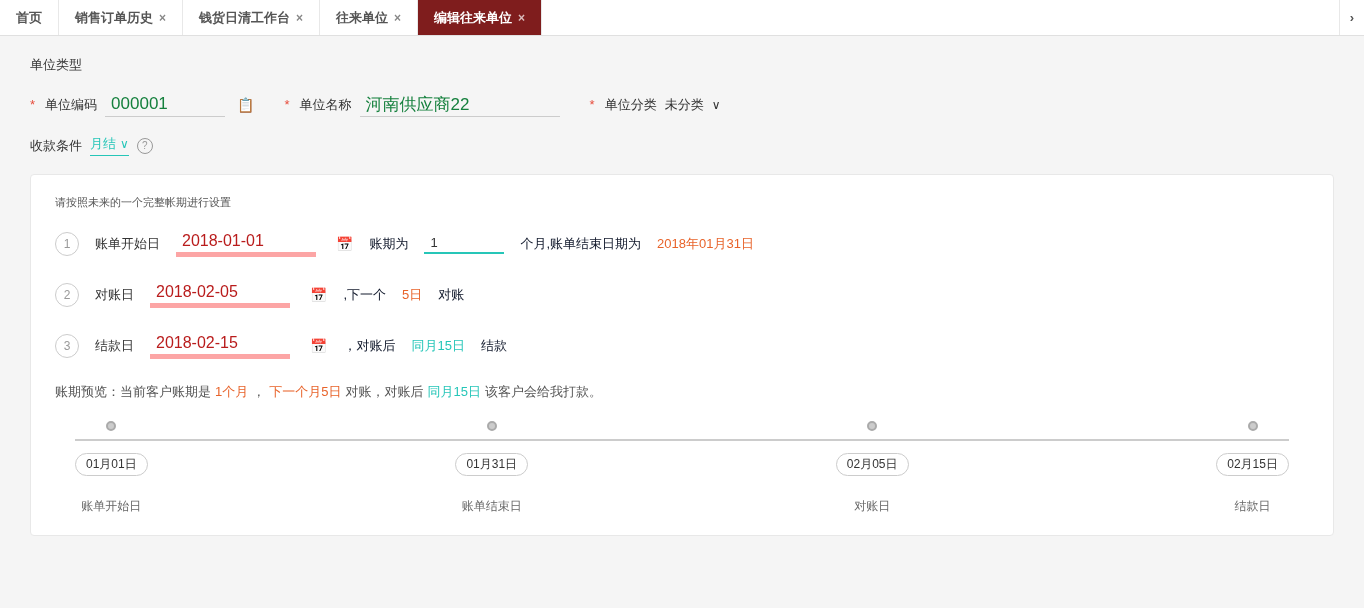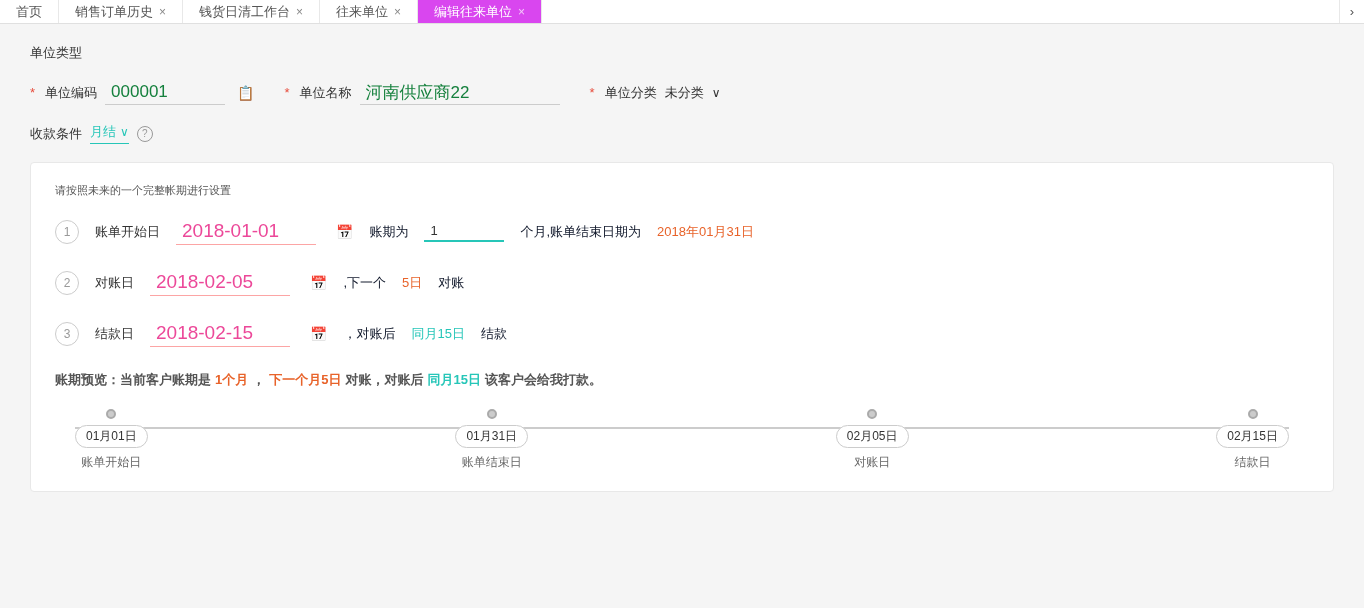--- a/index.html
+++ b/index.html
@@ -4,37 +4,38 @@
   <style>
     * { box-sizing: border-box; margin: 0; padding: 0; }
     body { font-family: "Microsoft YaHei", "PingFang SC", Arial, sans-serif; font-size: 13px; background: #f5f5f5; color: #333; }
 
     
     .tab-bar {
       display: flex;
       align-items: stretch;
       background: #fff;
       border-bottom: 1px solid #e0e0e0;
-      height: 24px;
+      height: 36px;
       padding: 0;
+      font-weight: bold;
     }
     .tab {
       display: flex;
       align-items: center;
       padding: 0 16px;
       cursor: pointer;
       font-size: 13px;
       color: #555;
       border-right: 1px solid #e8e8e8;
       white-space: nowrap;
       gap: 6px;
       user-select: none;
     }
     .tab.active {
-      background: #d946ef;
+      background: #7f1d1d;
       color: #fff;
     }
     .tab .close-x {
       font-size: 12px;
       opacity: 0.7;
       cursor: pointer;
     }
     .tab.active .close-x { color: #fff; }
 
     
@@ -143,25 +144,25 @@
       gap: 16px;
     }
     .step-num {
       width: 24px; height: 24px; border-radius: 50%; border: 1px solid #ccc;
       display: flex; align-items: center; justify-content: center;
       font-size: 12px; color: #999; flex-shrink: 0;
     }
     .step-label { color: #333; white-space: nowrap; }
     .step-input {
       border: none;
-      border-bottom: 1px solid #fca5a5;
+      border-bottom: 5px solid #fca5a5;
       outline: none;
       padding: 2px 6px;
-      font-size: 19px;
-      color: #ec4899;
+      font-size: 16px;
+      color: #b91c1c;
       background: transparent;
       width: 140px;
     }
     .month-input {
       border: none;
       border-bottom: 2px solid #26c6b8;
       outline: none;
       padding: 2px 6px;
       font-size: 13px;
       color: #333;
@@ -174,21 +175,20 @@
 
     
     .preview-row {
       display: flex;
       align-items: center;
       flex-wrap: wrap;
       gap: 4px;
       margin-bottom: 20px;
       font-size: 13px;
       color: #555;
-      font-weight: bold;
     }
     .timeline-line {
       position: absolute;
       top: 18px;
       left: 20px;
       right: 20px;
       height: 2px;
       background: #ccc;
       z-index: 0;
     }
@@ -197,21 +197,21 @@
       align-items: flex-start;
       justify-content: space-between;
       width: 100%;
       position: relative;
       z-index: 1;
     }
     .timeline-point {
       display: flex;
       flex-direction: column;
       align-items: center;
-      gap: 6px;
+      gap: 22px;
     }
     .tl-dot {
       width: 10px; height: 10px; border-radius: 50%; background: #ccc; border: 2px solid #aaa;
     }
     .tl-badge {
       background: #fff;
       border: 1px solid #ccc;
       border-radius: 12px;
       padding: 2px 10px;
       font-size: 12px;

